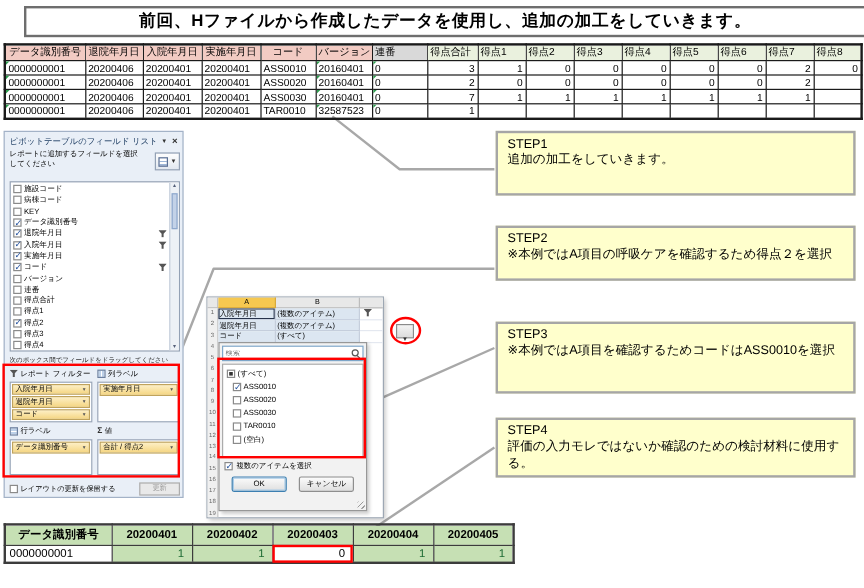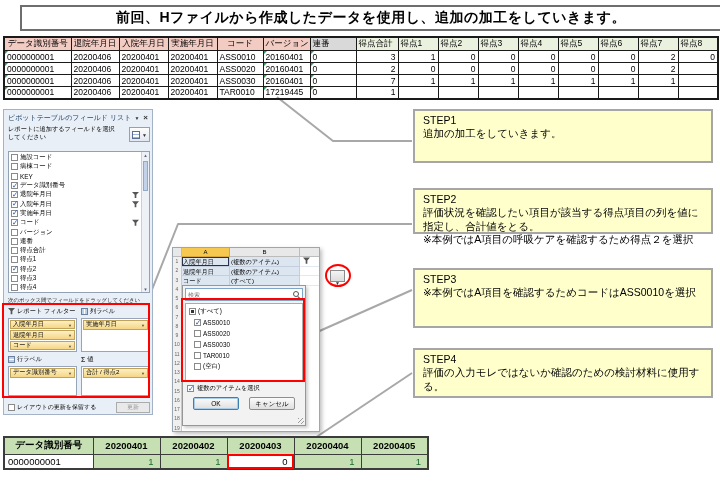--- a/index.html
+++ b/index.html
@@ -215,21 +215,21 @@
     <td class="R">1</td>
     <td class="R">1</td>
     <td class="R"></td>
   </tr>
   <tr>
     <td class="L gt">0000000001</td>
     <td class="L">20200406</td>
     <td class="L">20200401</td>
     <td class="L">20200401</td>
     <td class="L">TAR0010</td>
-    <td class="L gt">17219445</td>
+    <td class="L gt">32587523</td>
     <td class="L gt">0</td>
     <td class="R">1</td>
     <td class="R"></td>
     <td class="R"></td>
     <td class="R"></td>
     <td class="R"></td>
     <td class="R"></td>
     <td class="R"></td>
     <td class="R"></td>
     <td class="R"></td>
@@ -468,21 +468,20 @@
 <span class="abs" id="ddBtn"></span>
 <div class="abs" id="redCircle"></div>
 <div class="abs redbox" id="redList"></div>
 
 <div class="abs step" id="step1">
   <div>STEP1</div>
   <div>追加の加工をしていきます。</div>
 </div>
 <div class="abs step" id="step2">
   <div>STEP2</div>
-  <div>評価状況を確認したい項目が該当する得点項目の列を値に指定し、合計値をとる。</div>
   <div>※本例ではA項目の呼吸ケアを確認するため得点２を選択</div>
 </div>
 <div class="abs step" id="step3">
   <div>STEP3</div>
   <div>※本例ではA項目を確認するためコードはASS0010を選択</div>
 </div>
 <div class="abs step" id="step4">
   <div>STEP4</div>
   <div>評価の入力モレではないか確認のための検討材料に使用する。</div>
 </div>

